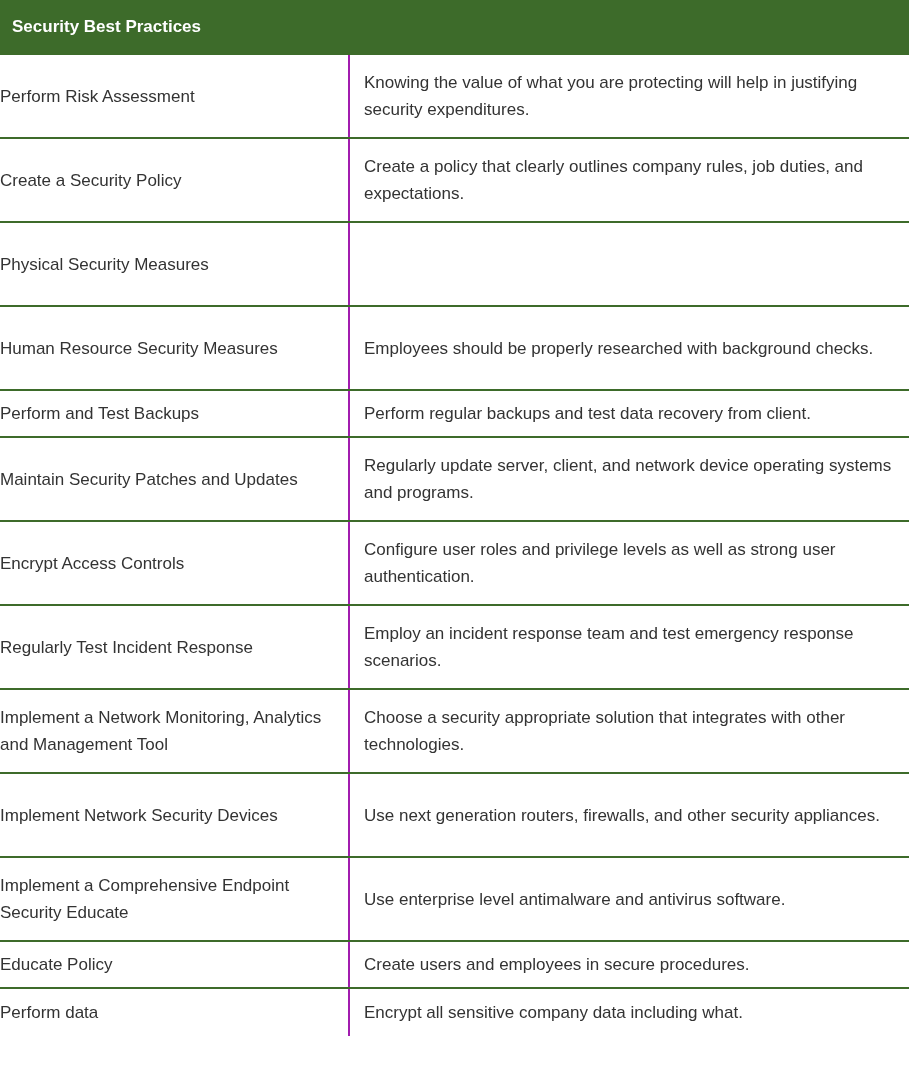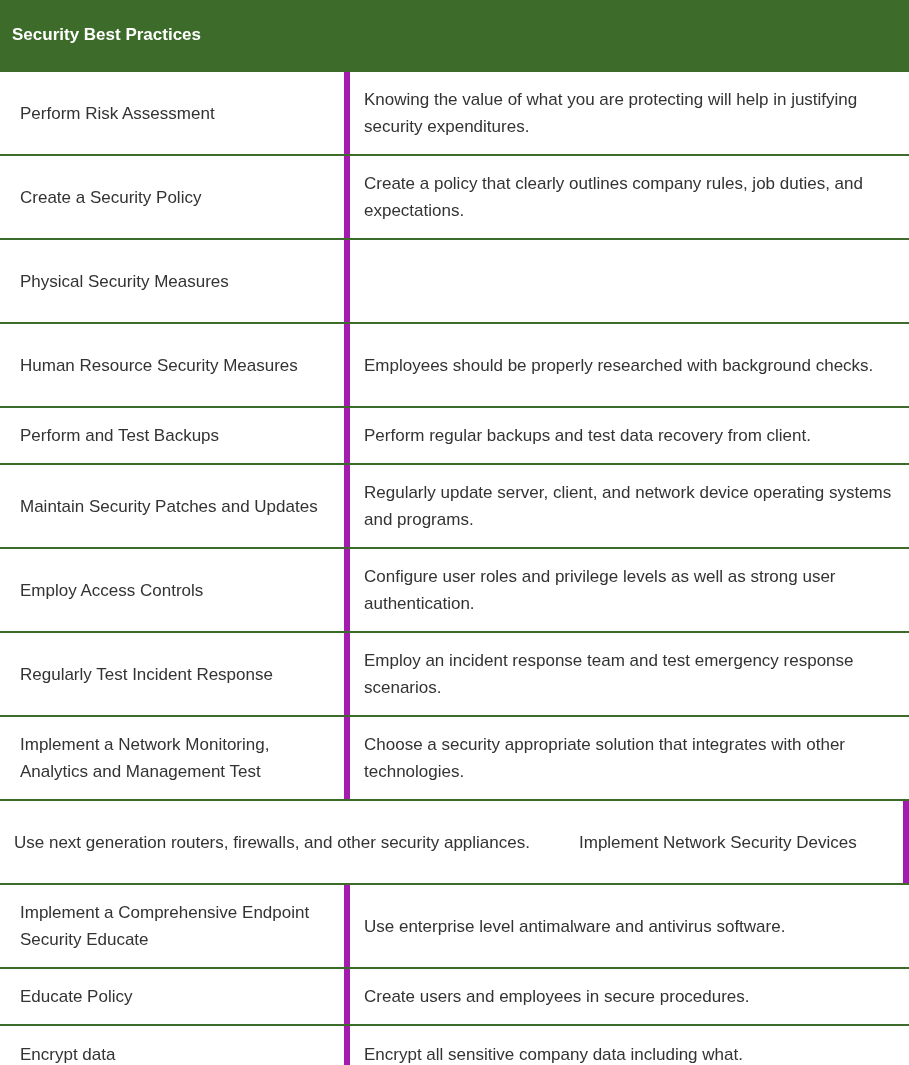--- a/index.html
+++ b/index.html
@@ -1,30 +1,30 @@
 <!DOCTYPE html>
 <html><head>
 <meta charset="utf-8">
 <style>
   html, body { margin: 0; padding: 0; background: #ffffff; }
   body { width: 909px; height: 1065px; overflow: hidden; font-family: "Liberation Sans", "DejaVu Sans", sans-serif; }
   .table { width: 909px; border-collapse: collapse; }
   .header {
-    height: 72px; background: #3d6b2a; color: #ffffff;
+    height: 55px; background: #3d6b2a; color: #ffffff;
     font-weight: bold; font-size: 17px; padding-left: 12px;
     display: flex; align-items: center; box-sizing: border-box;
     border-bottom: 2px solid #3d6b2a;
   }
   .row { display: flex; border-bottom: 2px solid #3d6b2a; box-sizing: border-box; }
   .row.last { border-bottom: none; }
   .cell { color: #333333; font-size: 17px; line-height: 27px; display: flex; align-items: center; box-sizing: border-box; }
-  .cell.practice { width: 350px; padding: 0 20px; border-right: 6px solid #a21caf; }
+  .cell.practice { width: 350px; padding: 0 0; border-right: 2px solid #a21caf; }
   .cell.desc { flex: 1; padding: 0 14px; }
   .h84 { height: 84px; }
-  .h57 { height: 57px; }
+  .h57 { height: 47px; }
 </style>
 </head>
 <body>
 
 <div class="table">
   <div class="header">Security Best Practices</div>
 
   <div class="row h84">
     <div class="cell practice">Perform Risk Assessment</div>
     <div class="cell desc">Knowing the value of what you are protecting will help in justifying security expenditures.</div>
@@ -42,40 +42,40 @@
   </div>
   <div class="row h57">
     <div class="cell practice">Perform and Test Backups</div>
     <div class="cell desc">Perform regular backups and test data recovery from client.</div>
   </div>
   <div class="row h84">
     <div class="cell practice">Maintain Security Patches and Updates</div>
     <div class="cell desc">Regularly update server, client, and network device operating systems and programs.</div>
   </div>
   <div class="row h84">
-    <div class="cell practice">Employ Access Controls</div>
+    <div class="cell practice">Encrypt Access Controls</div>
     <div class="cell desc">Configure user roles and privilege levels as well as strong user authentication.</div>
   </div>
   <div class="row h84">
     <div class="cell practice">Regularly Test Incident Response</div>
     <div class="cell desc">Employ an incident response team and test emergency response scenarios.</div>
   </div>
   <div class="row h84">
-    <div class="cell practice">Implement a Network Monitoring, Analytics and Management Test</div>
+    <div class="cell practice">Implement a Network Monitoring, Analytics and Management Tool</div>
     <div class="cell desc">Choose a security appropriate solution that integrates with other technologies.</div>
   </div>
   <div class="row h84">
+    <div class="cell practice">Implement Network Security Devices</div>
     <div class="cell desc">Use next generation routers, firewalls, and other security appliances.</div>
-    <div class="cell practice">Implement Network Security Devices</div>
   </div>
   <div class="row h84">
     <div class="cell practice">Implement a Comprehensive Endpoint Security Educate</div>
     <div class="cell desc">Use enterprise level antimalware and antivirus software.</div>
   </div>
   <div class="row h57">
     <div class="cell practice">Educate Policy</div>
     <div class="cell desc">Create users and employees in secure procedures.</div>
   </div>
   <div class="row h57 last">
-    <div class="cell practice">Encrypt data</div>
+    <div class="cell practice">Perform data</div>
     <div class="cell desc">Encrypt all sensitive company data including what.</div>
   </div>
 </div>
 
 </body></html>

